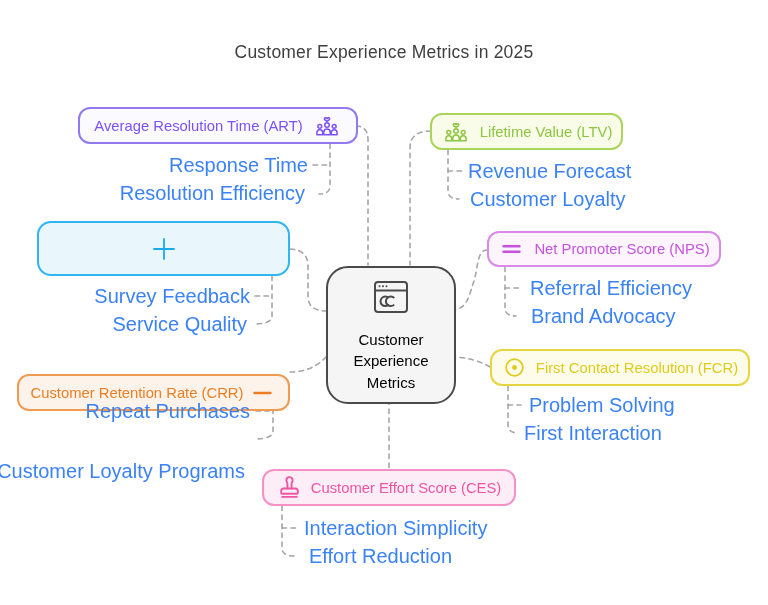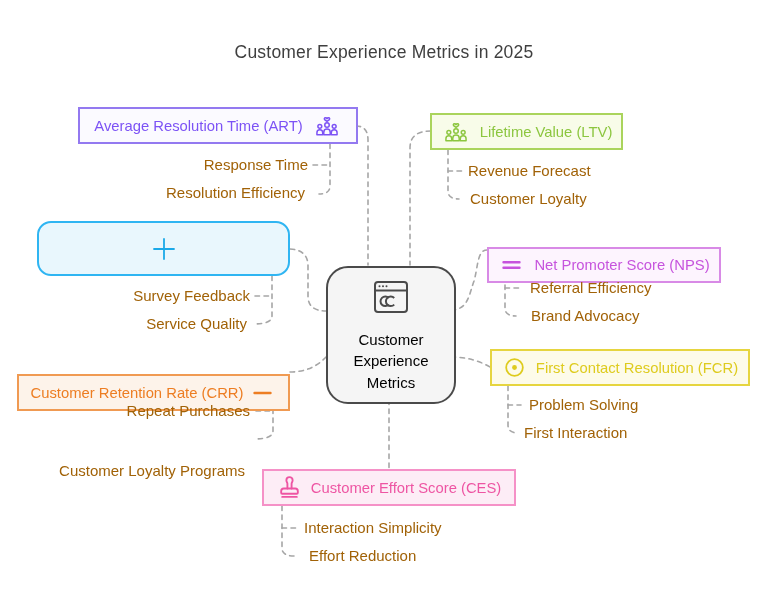--- a/index.html
+++ b/index.html
@@ -5,36 +5,36 @@
   html,body{margin:0;padding:0;background:#ffffff;}
   .canvas{position:relative;width:768px;height:605px;background:#fff;overflow:hidden;
           font-family:"Liberation Sans", sans-serif;}
   .title{position:absolute;left:0;top:42px;width:768px;text-align:center;margin:0;
          font-size:17.5px;font-weight:500;color:#3f3f3f;letter-spacing:.2px;}
   svg.connectors{position:absolute;left:0;top:0;width:768px;height:605px;}
   svg.connectors path{fill:none;stroke:var(--stroke,#a6a6a6);stroke-width:1.6;
         stroke-dasharray:4.5 4.5;stroke-linecap:round;}
   .node{position:absolute;display:flex;align-items:center;justify-content:center;gap:9px;
         border:2px solid var(--border,#999);background:var(--bg,#fff);color:var(--accent,#333);
-        border-radius:0;font-size:14.8px;box-sizing:border-box;}
+        border-radius:12px;font-size:14.8px;box-sizing:border-box;}
   .node .label{white-space:nowrap;}
   .node .icon{display:flex;align-items:center;justify-content:center;flex:0 0 auto;}
   .n-art{left:78px;top:107px;width:280px;height:37px;}
   .n-csat{left:37px;top:221px;width:253px;height:55px;border-radius:14px;}
   .n-csat .label{white-space:normal;max-width:200px;text-align:center;line-height:1.35;}
   .n-crr{left:17px;top:374px;width:273px;height:37px;gap:6px;}
   .n-ltv{left:430px;top:113px;width:193px;height:37px;}
-  .n-nps{left:487px;top:247px;width:234px;height:36px;}
+  .n-nps{left:487px;top:231px;width:234px;height:36px;}
   .n-fcr{left:490px;top:349px;width:260px;height:37px;}
   .n-ces{left:262px;top:469px;width:254px;height:37px;}
   .center-node{position:absolute;left:326px;top:266px;width:126px;height:134px;
         border:2px solid #4a4a4a;background:#f5f5f5;border-radius:22px;
         display:flex;flex-direction:column;align-items:center;justify-content:center;gap:8px;}
   .center-node .center-label{width:104px;text-align:center;font-size:15px;color:#000000;line-height:1.42;}
-  .sub{position:absolute;font-size:15px;color:#a16207;white-space:nowrap;line-height:18px;}
+  .sub{position:absolute;font-size:20px;color:#3b82f6;white-space:nowrap;line-height:18px;}
 </style>
 </head>
 <body>
 
 <div class="canvas">
 
   <h1 class="title">Customer Experience Metrics in 2025</h1>
 
   <svg class="connectors" viewBox="0 0 768 605" style="--stroke: #a6a6a6;">
     <path d="M356 126 Q368 126 368 140 L368 265"></path>

